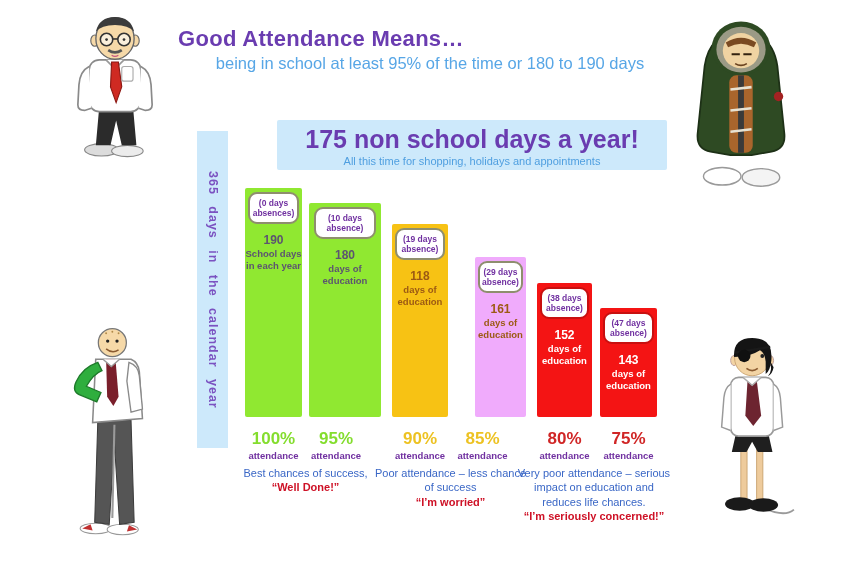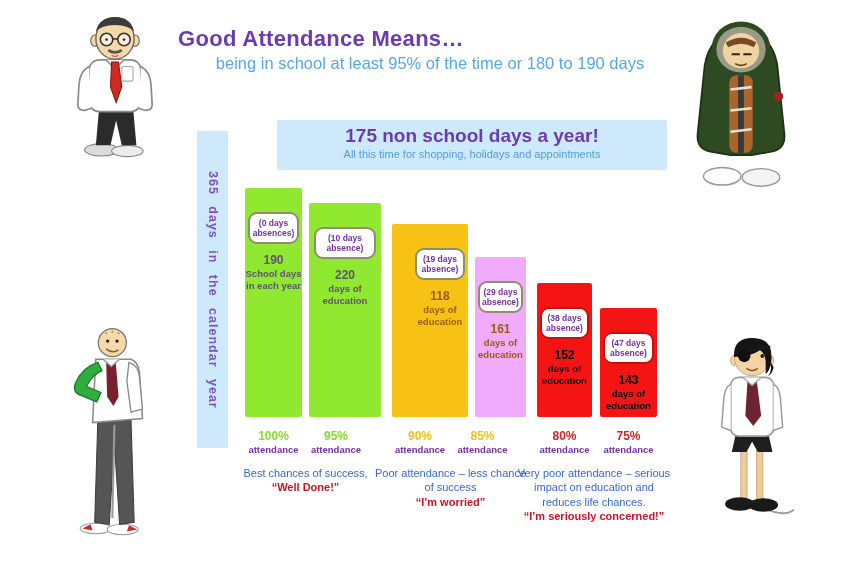--- a/index.html
+++ b/index.html
@@ -12,53 +12,53 @@
     font-size:22px;font-weight:bold;color:#6a3cb0;letter-spacing:.3px;
   }
   .subtitle{
     position:absolute;left:160px;top:54px;width:540px;text-align:center;
     font-size:16.5px;color:#57a6e6;
   }
   .banner{
     position:absolute;left:277px;top:120px;width:390px;height:50px;
     background:#cde9fb;text-align:center;border-radius:2px;
   }
-  .banner-title{font-size:19px;font-weight:bold;color:#6a3cb0;margin-top:5px;}
+  .banner-title{font-size:25px;font-weight:bold;color:#6a3cb0;margin-top:5px;}
   .banner-sub{font-size:11px;color:#4f9fe0;margin-top:1px;}
   .yaxis{
     position:absolute;left:197px;top:131px;width:31px;height:317px;
     background:#cde9fb;display:flex;align-items:center;justify-content:center;
   }
   .yaxis span{
     writing-mode:vertical-rl;font-size:12.5px;font-weight:bold;color:#7b52c1;
     word-spacing:7px;letter-spacing:1px;white-space:nowrap;
   }
   .bar{position:absolute;border-radius:2px;text-align:center;}
   .b1{left:245px;top:188px;width:57px;height:229px;background:#90e831;}
   .b2{left:309px;top:203px;width:72px;height:214px;background:#90e831;}
-  .b3{left:392px;top:224px;width:56px;height:193px;background:#f7c214;padding-left:20px;}
+  .b3{left:392px;top:224px;width:56px;height:193px;background:#f7c214;}
   .b4{left:475px;top:257px;width:51px;height:160px;background:#f0abfc;}
   .b5{left:537px;top:283px;width:55px;height:134px;background:#f41414;}
   .b6{left:600px;top:308px;width:57px;height:109px;background:#f41414;}
   .absence{
-    margin:24px auto 0 auto;width:78%;background:#fff;border:2px solid #8e8e6e;
+    margin:4px auto 0 auto;width:78%;background:#fff;border:2px solid #8e8e6e;
     border-radius:9px;padding:4px 1px;font-size:8.5px;font-weight:bold;color:#7030a0;
     line-height:1.2;
   }
   .b5 .absence,.b6 .absence{border-color:#c81010;}
   .bar .num{font-size:12px;font-weight:bold;margin-top:9px;}
   .bar .unit{font-size:9.5px;font-weight:bold;line-height:1.2;margin-top:1px;}
   .b1 .num,.b1 .unit,.b2 .num,.b2 .unit{color:#5c5470;}
   .b3 .num,.b3 .unit,.b4 .num,.b4 .unit{color:#9c5a14;}
-  .b5 .num,.b5 .unit,.b6 .num,.b6 .unit{color:#000000;}
+  .b5 .num,.b5 .unit,.b6 .num,.b6 .unit{color:#ffffff;}
   .pct{position:absolute;top:429px;text-align:center;}
   .p1{left:243px;width:61px;} .p2{left:307px;width:58px;}
   .p3{left:390px;width:60px;text-align:center;} .p4{left:455px;width:55px;}
   .p5{left:535px;width:59px;} .p6{left:598px;width:61px;}
-  .pct .v{font-size:12px;font-weight:bold;}
+  .pct .v{font-size:17px;font-weight:bold;}
   .p1 .v,.p2 .v{color:#84dd2e;}
   .p3 .v,.p4 .v{color:#edc222;}
   .p5 .v,.p6 .v{color:#d02626;}
   .pct .w{font-size:9.5px;font-weight:bold;color:#7030a0;margin-top:1px;}
   .caption{position:absolute;top:466px;text-align:center;font-size:11px;line-height:1.3;}
   .c1{left:233px;width:145px;} .c2{left:373px;width:155px;} .c3{left:513px;width:162px;}
   .caption .blue{color:#3a67c6;}
   .caption .red{color:#ce1126;font-weight:bold;}
   .char{position:absolute;}
   .char-tl{left:55px;top:8px;width:120px;height:152px;}
@@ -84,21 +84,21 @@
     <span>365 days in the calendar year</span>
   </div>
 
   <div class="bar b1">
     <div class="absence">(0 days absences)</div>
     <div class="num">190</div>
     <div class="unit">School days in each year</div>
   </div>
   <div class="bar b2">
     <div class="absence">(10 days absence)</div>
-    <div class="num">220</div>
+    <div class="num">180</div>
     <div class="unit">days of education</div>
   </div>
   <div class="bar b3">
     <div class="absence">(19 days absence)</div>
     <div class="num">118</div>
     <div class="unit">days of education</div>
   </div>
   <div class="bar b4">
     <div class="absence">(29 days absence)</div>
     <div class="num">161</div>

